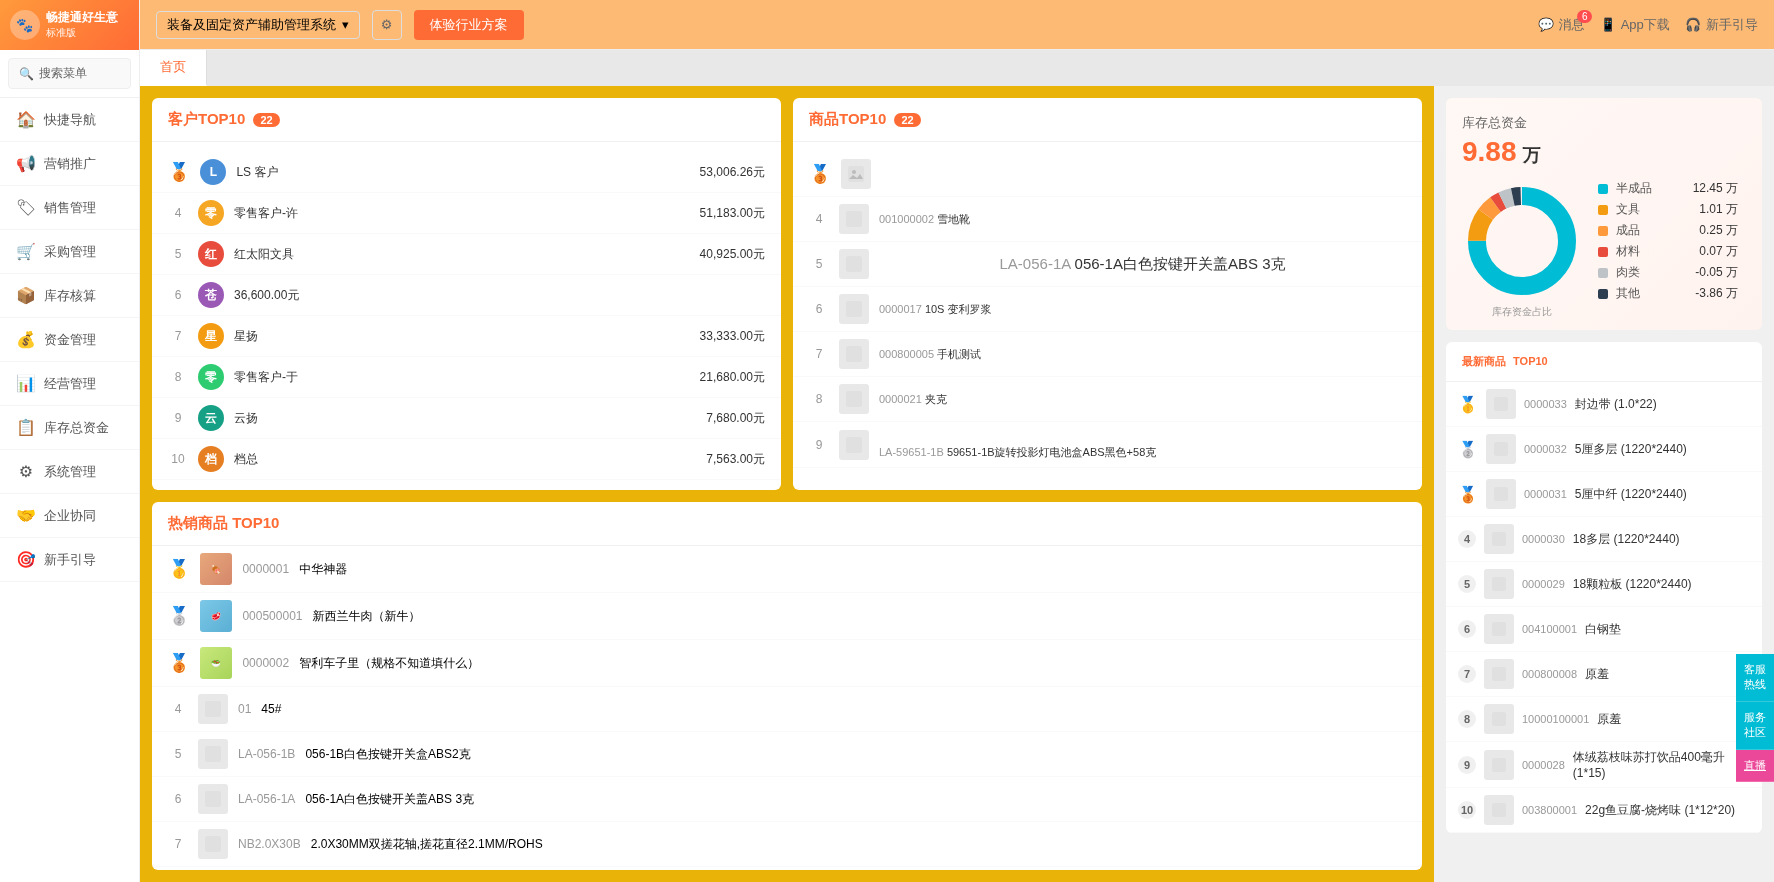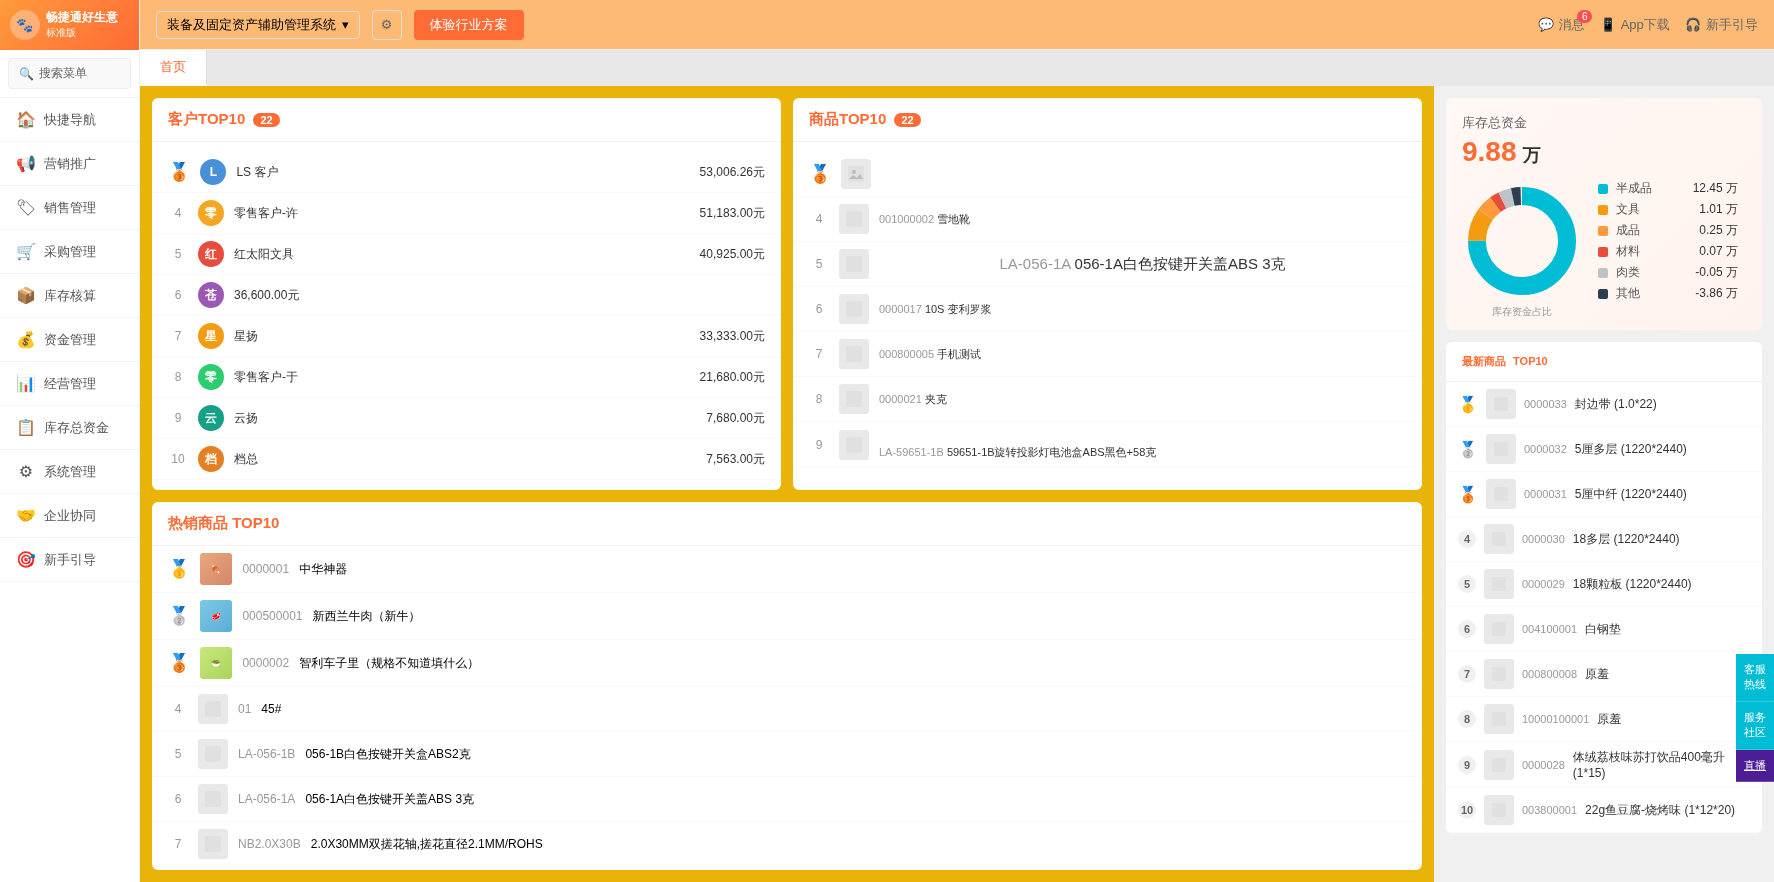--- a/index.html
+++ b/index.html
@@ -898,16 +898,16 @@
   </div>
 </div>
 
 <div class="float-btns">
   <div class="float-btn" style="background:#00bcd4;">
     <span>客服<br>热线</span>
   </div>
   <div class="float-btn" style="background:#00bcd4;">
     <span>服务<br>社区</span>
   </div>
-  <div class="float-btn" style="background:#4c1d95;text-decoration:underline;">
+  <div class="float-btn" style="background:#ec4899;text-decoration:underline;">
     <span>直播</span>
   </div>
 </div>
 
 </body></html>

